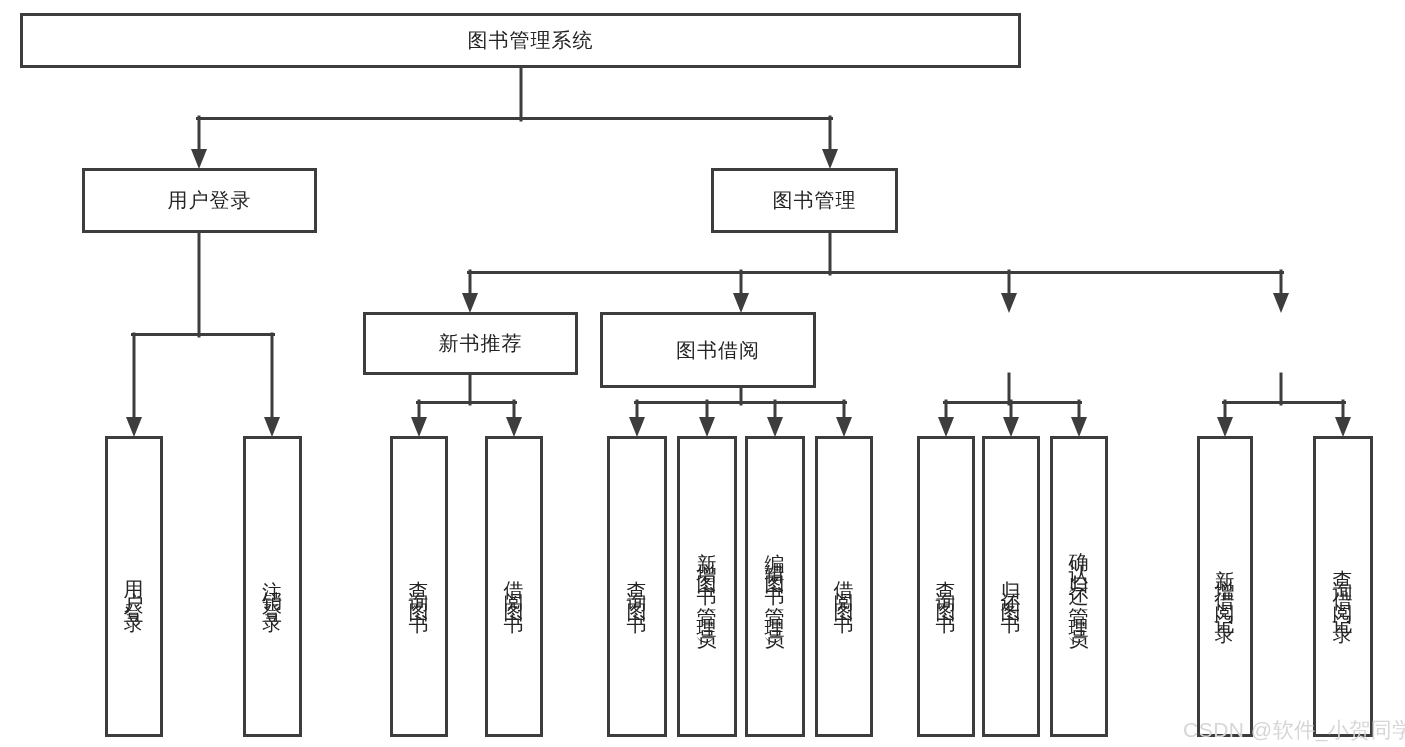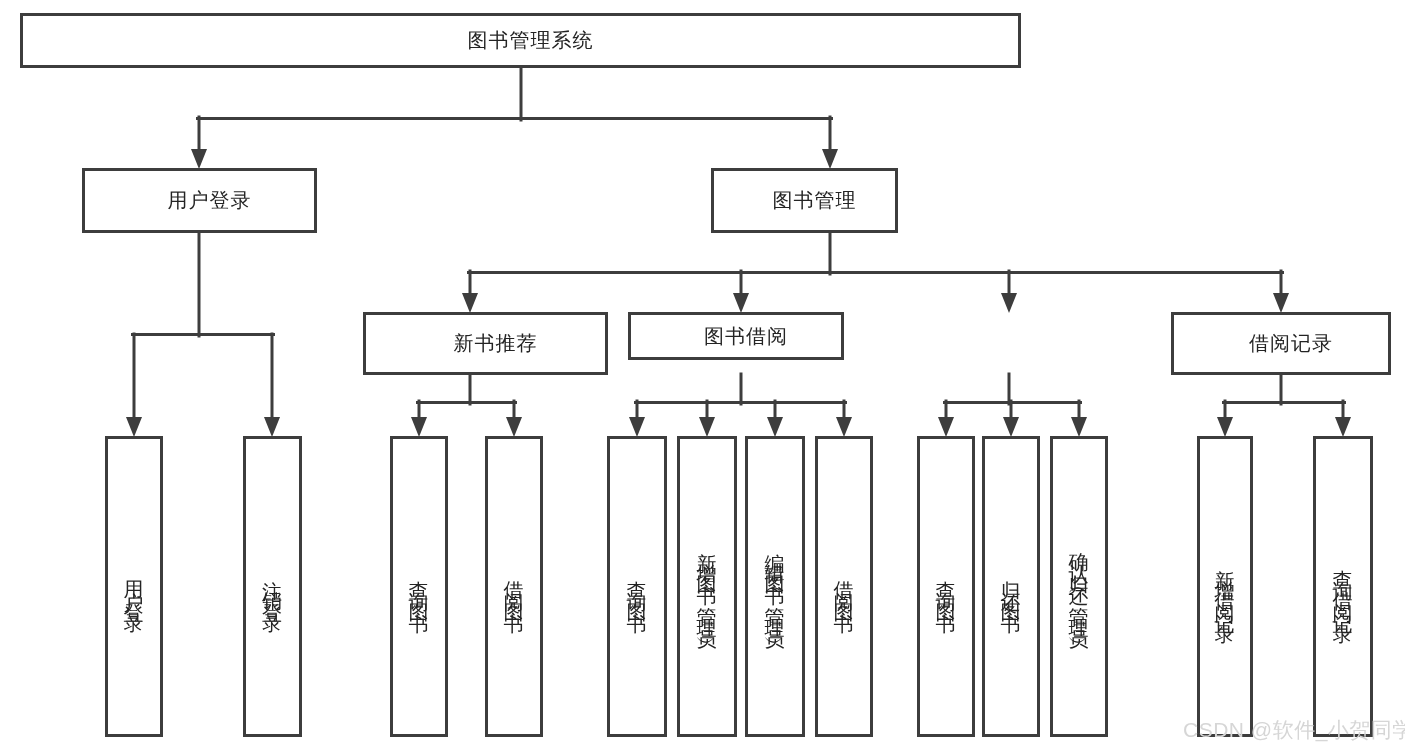--- a/index.html
+++ b/index.html
@@ -178,28 +178,25 @@
     <span>图书管理系统</span>
   </div>
 
   <div class="hbox" style="left:82px;top:168px;width:235px;height:65px;">
     <span>用户登录</span>
   </div>
   <div class="hbox" style="left:711px;top:168px;width:187px;height:65px;">
     <span>图书管理</span>
   </div>
 
-  <div class="hbox" style="left:363px;top:312px;width:245px;height:63px;">
+  <div class="hbox" style="left:363px;top:312px;width:215px;height:63px;">
     <span>新书推荐</span>
   </div>
-  <div class="hbox" style="left:628px;top:312px;width:216px;height:48px;text-align:right;">
+  <div class="hbox" style="left:600px;top:312px;width:216px;height:76px;text-align:right;">
     <span>图书借阅</span>
-  </div>
-  <div class="hbox" style="left:1171px;top:312px;width:220px;height:63px;">
-    <span>借阅记录</span>
   </div>
 
   <div class="vbox" style="left:105px;top:436px;width:58px;height:301px;">
     <span class="vtext">用户登录</span>
   </div>
   <div class="vbox" style="left:243px;top:436px;width:59px;height:301px;">
     <span class="vtext">注销登录</span>
   </div>
 
   <div class="vbox" style="left:390px;top:436px;width:58px;height:301px;">

